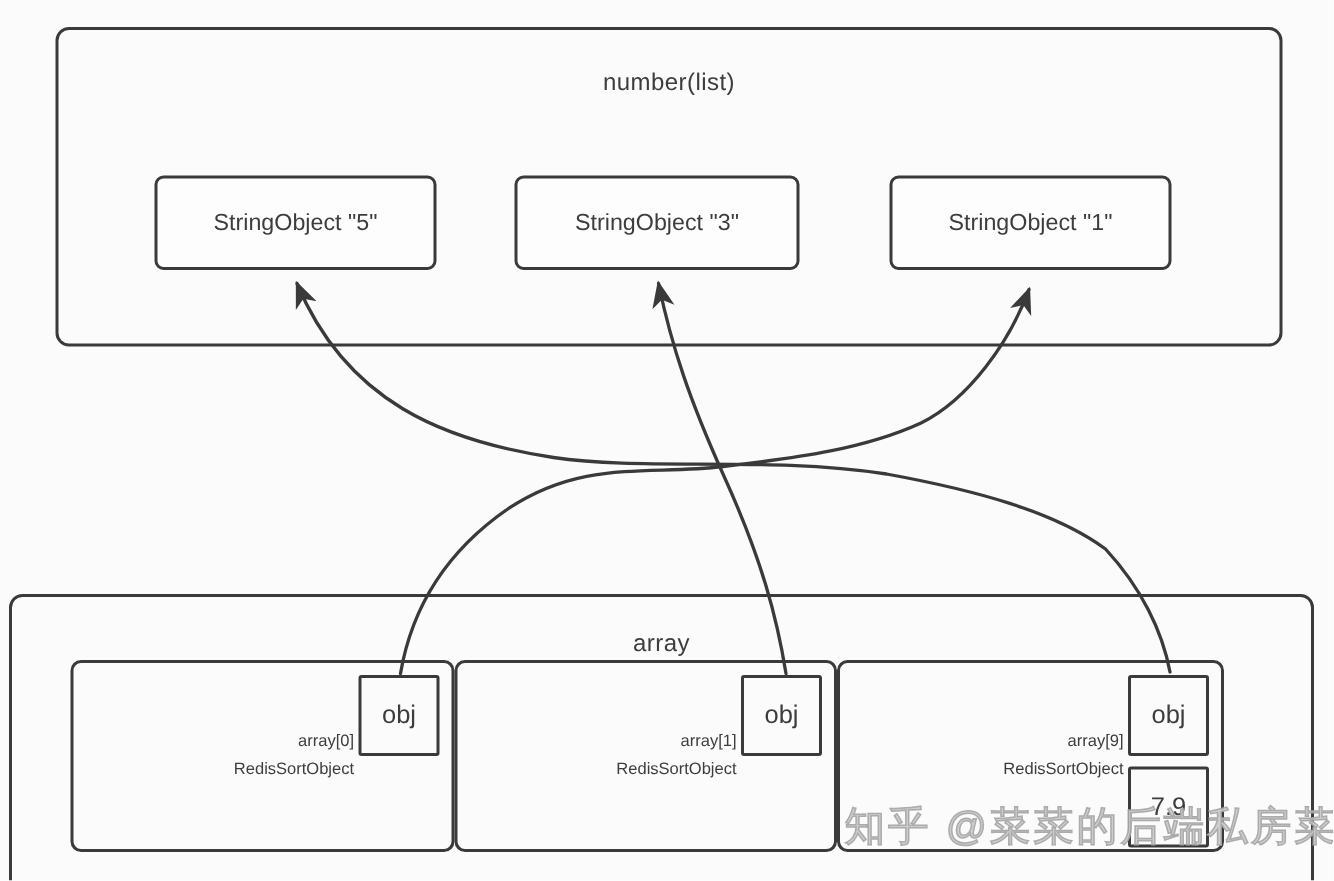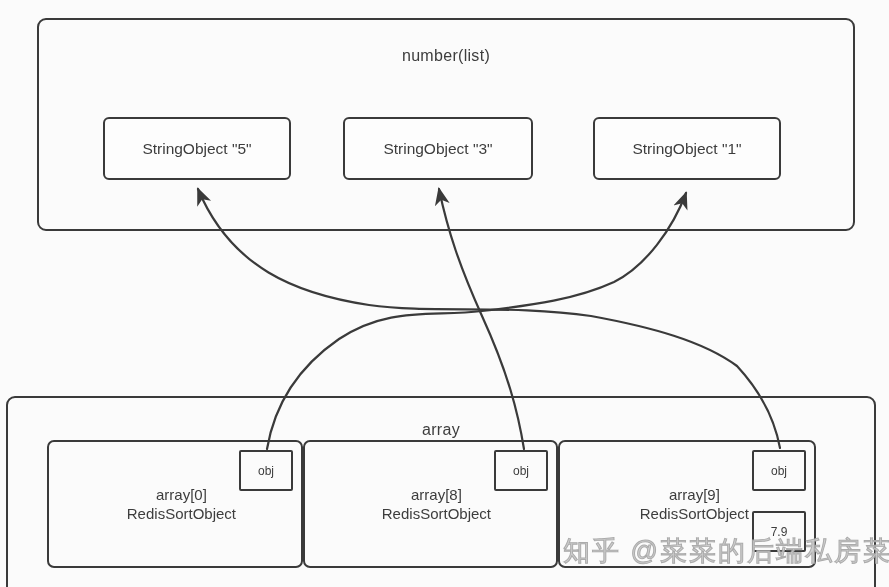--- a/index.html
+++ b/index.html
@@ -21,27 +21,27 @@
     border:2.5px solid #3a3a3a; border-radius:6px;
     display:flex; align-items:center; justify-content:center;
     font-size:15.5px; background:#fdfdfd;
   }
   .array-cell {
     position:absolute; box-sizing:border-box; top:440px; height:128px;
     border:2.5px solid #3a3a3a; border-radius:7px; background:transparent;
   }
   .cell-text {
     position:absolute; right:65px; top:50%; transform:translateY(-50%);
-    text-align:center; font-size:15px; line-height:19px; white-space:nowrap;
+    text-align:right; font-size:11px; line-height:19px; white-space:nowrap;
   }
   .mini-box {
-    position:absolute; box-sizing:border-box; right:8px; width:54px; height:41px;
+    position:absolute; box-sizing:border-box; right:8px; width:54px; height:54px;
     border:2.5px solid #3a3a3a; border-radius:2px;
     display:flex; align-items:center; justify-content:center;
-    font-size:12px; background:transparent;
+    font-size:17px; background:transparent;
   }
   .mini-obj   { top:8px; }
   .mini-score { top:69px; }
   .arrow-layer {
     position:absolute; left:0; top:0; width:889px; height:587px;
     z-index:5; pointer-events:none;
   }
   .arrow-path { fill:none; stroke:#3a3a3a; stroke-width:2.2; stroke-linecap:round; }
   .watermark {
     position:absolute; left:563px; top:533px; z-index:8; white-space:nowrap;
@@ -77,21 +77,21 @@
       <div>array[0]</div>
       <div>RedisSortObject</div>
     </div>
     <div class="mini-box mini-obj">
       <span>obj</span>
     </div>
   </div>
 
   <div class="array-cell" style="left:303px; width:255px;">
     <div class="cell-text">
-      <div>array[8]</div>
+      <div>array[1]</div>
       <div>RedisSortObject</div>
     </div>
     <div class="mini-box mini-obj">
       <span>obj</span>
     </div>
   </div>
 
   <div class="array-cell" style="left:558px; width:258px;">
     <div class="cell-text">
       <div>array[9]</div>

